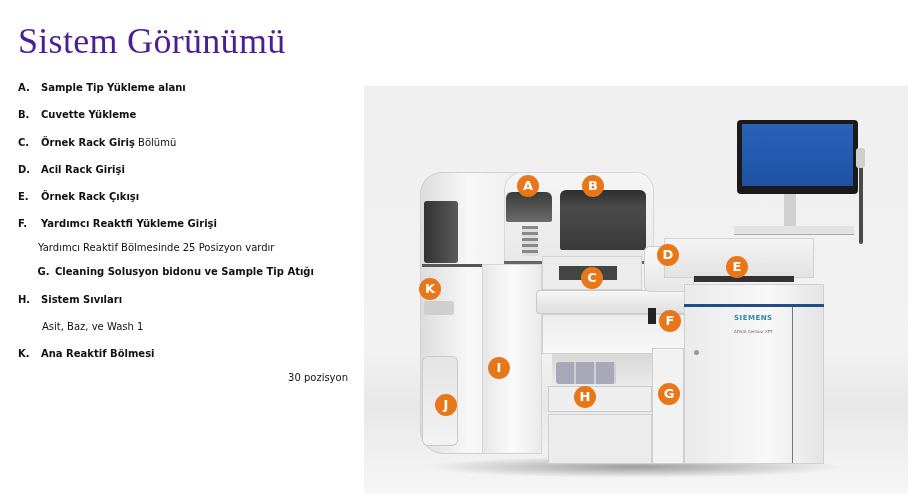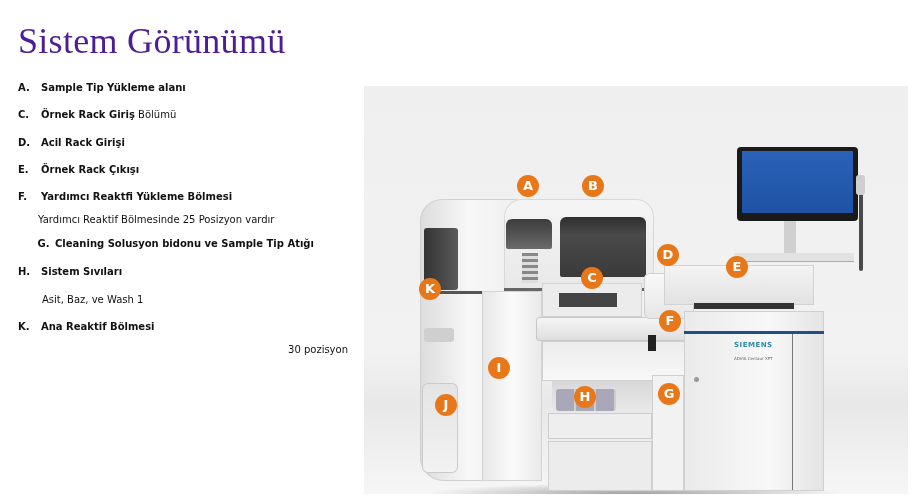--- a/index.html
+++ b/index.html
@@ -7,34 +7,35 @@
   .title { position:absolute; left:18px; top:20px; font-family:Liberation Serif, serif; font-size:36px; color:#4c1d95; letter-spacing:0.3px; white-space:nowrap; }
   .legend { position:absolute; left:18px; top:74px; width:330px; font-size:10px; line-height:27.3px; }
   .legend .item { white-space:nowrap; }
   .legend .letter { display:inline-block; width:23px; font-weight:bold; }
   .legend .b { font-weight:bold; }
   .legend .n { font-weight:normal; }
   .legend .sub { padding-left:24px; font-weight:normal; white-space:nowrap; }
   .legend .sub-wrap { font-weight:normal; line-height:23px; margin-top:-2px; }
   .legend .wrap { white-space:normal; line-height:22px; margin-top:2px; margin-bottom:3px; }
   .photo { position:absolute; left:364px; top:86px; width:544px; height:408px; background:linear-gradient(#efefef 0%, #f2f2f2 65%, #e8e8e8 78%, #f6f6f6 100%); overflow:hidden; }
-  .shape { position:absolute;margin-top:27px; }
+  .shape { position:absolute; }
   .badge { position:absolute; width:22px; height:22px; margin:-11px 0 0 -11px; border-radius:50%; background:#e8771a; color:#fff; font-weight:bold; font-size:13px; text-align:center; line-height:22px; font-family:"DejaVu Sans", sans-serif; }
 </style>
 </head>
 <body>
 
 <div class="title">Sistem Görünümü</div>
 
 <div class="legend">
   <div class="item"><span class="letter">A.</span><span class="b">Sample Tip</span><span class="b"> Yükleme alanı</span></div>
+  <div class="item"><span class="letter">B.</span><span class="b">Cuvette</span><span class="b"> Yükleme</span></div>
   <div class="item"><span class="letter">C.</span><span class="b">Örnek Rack Giriş</span><span class="n"> Bölümü</span></div>
   <div class="item"><span class="letter">D.</span><span class="b">Acil Rack Girişi</span></div>
   <div class="item"><span class="letter">E.</span><span class="b">Örnek Rack</span><span class="b"> Çıkışı</span></div>
-  <div class="item"><span class="letter">F.</span><span class="b">Yardımcı Reaktfi</span><span class="b"> Yükleme Bölmesi</span></div>
+  <div class="item"><span class="letter">F.</span><span class="b">Yardımcı Reaktfi</span><span class="b"> Yükleme Girişi</span></div>
   <div class="sub-wrap" style="text-indent:20px;width:310px;">Yardımcı Reaktif Bölmesinde 25 Posizyon vardır</div>
   <div class="item b wrap" style="width:310px;text-align:center;"><span class="letter">G.</span><span>Cleaning Solusyon bidonu ve Sample Tip Atığı</span></div>
   <div class="item"><span class="letter">H.</span><span class="b">Sistem Sıvıları</span></div>
   <div class="sub">Asit, Baz, ve  Wash 1</div>
   <div class="item"><span class="letter">K.</span><span class="b">Ana Reaktif</span><span class="b"> Bölmesi</span></div>
   <div class="sub" style="line-height:20px;text-align:right;">30 pozisyon</div>
 </div>
 
 <div class="photo">
 

